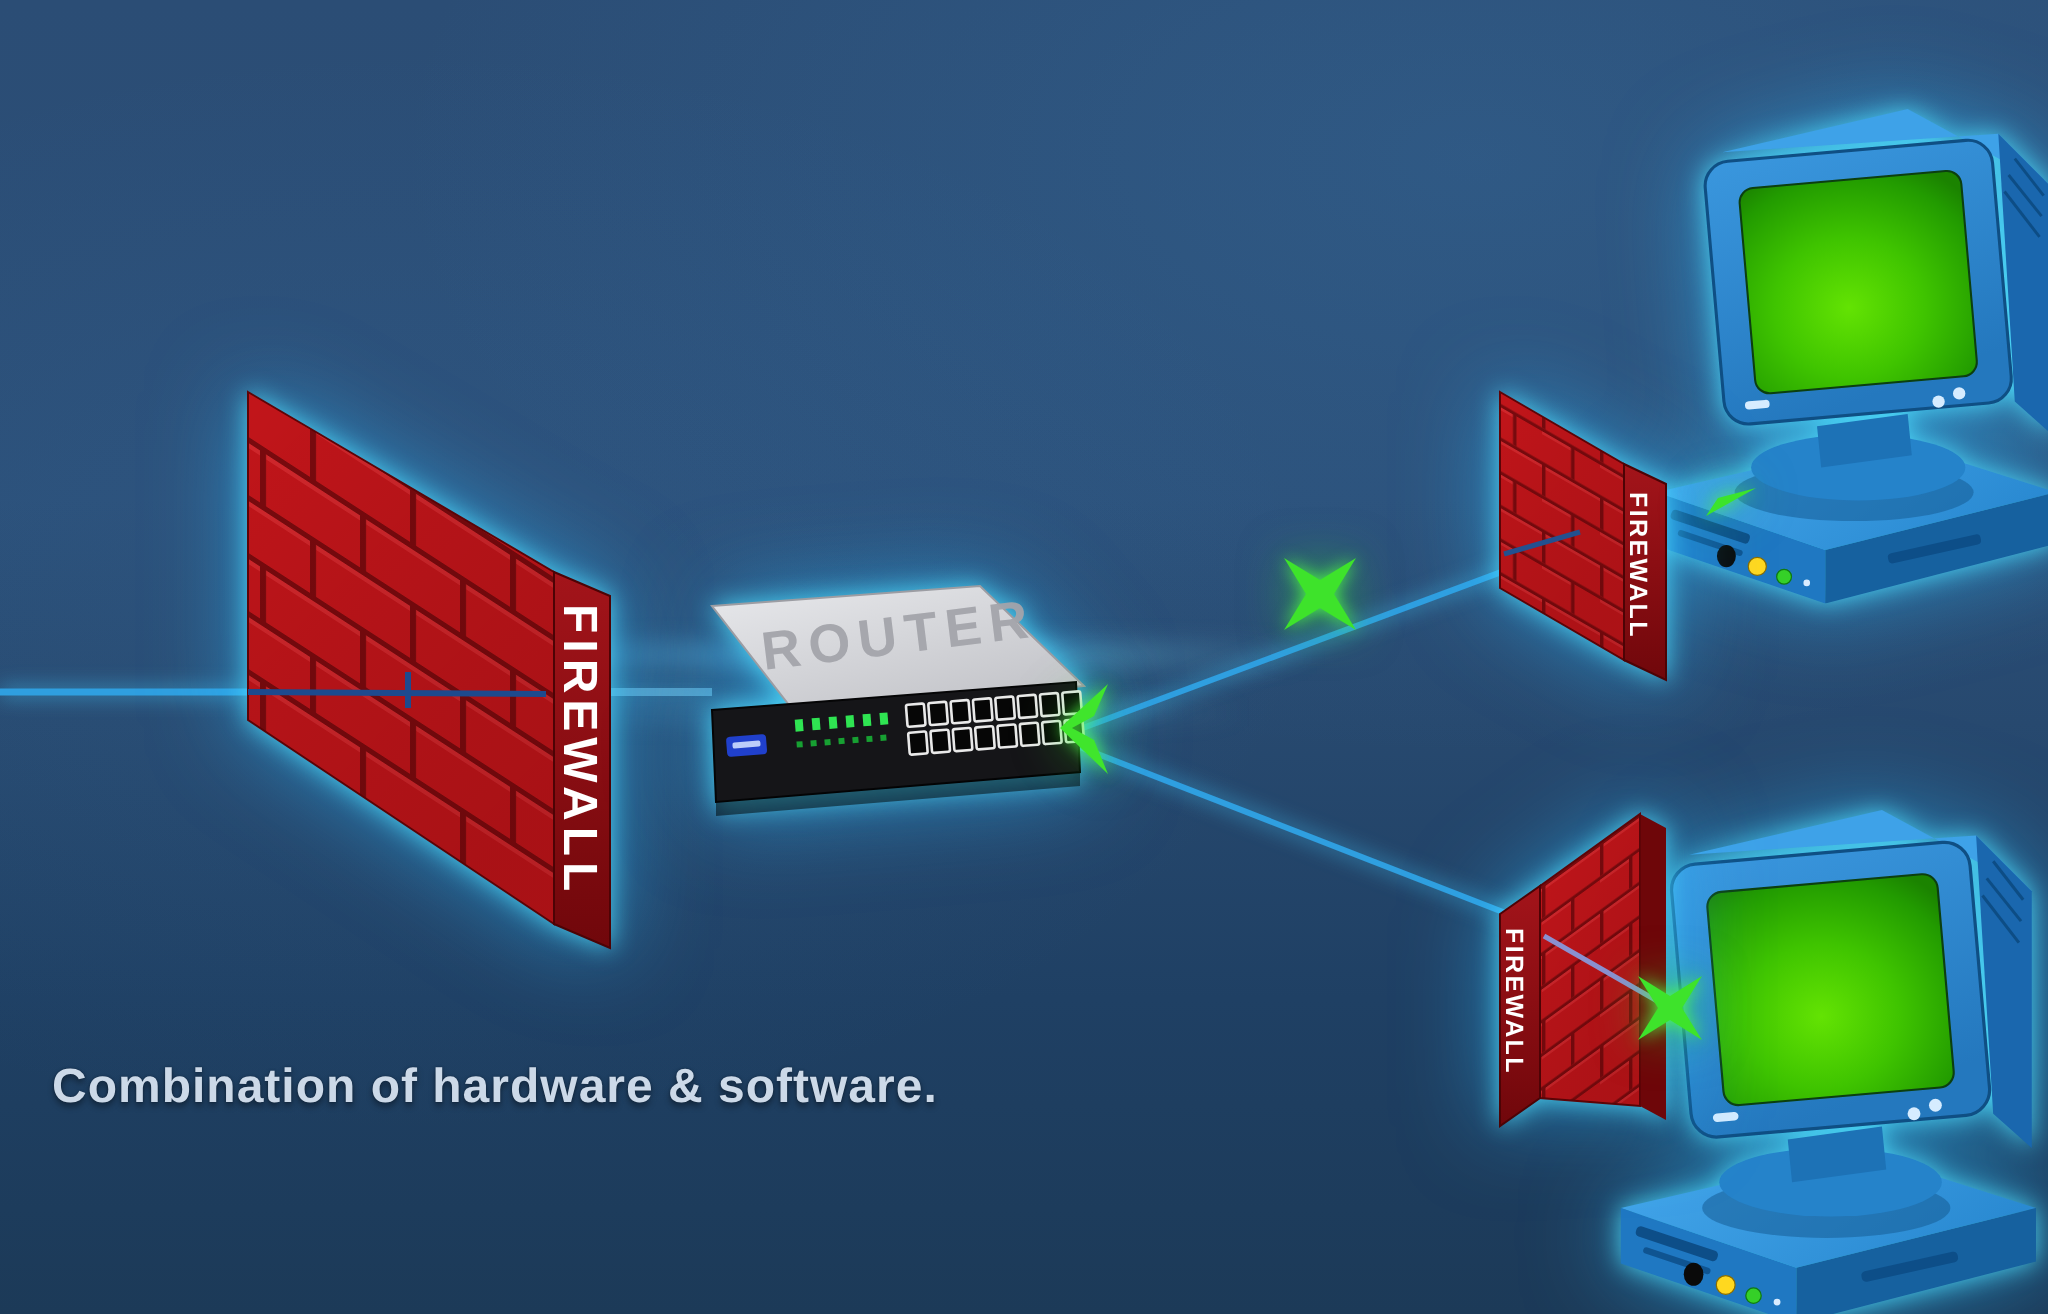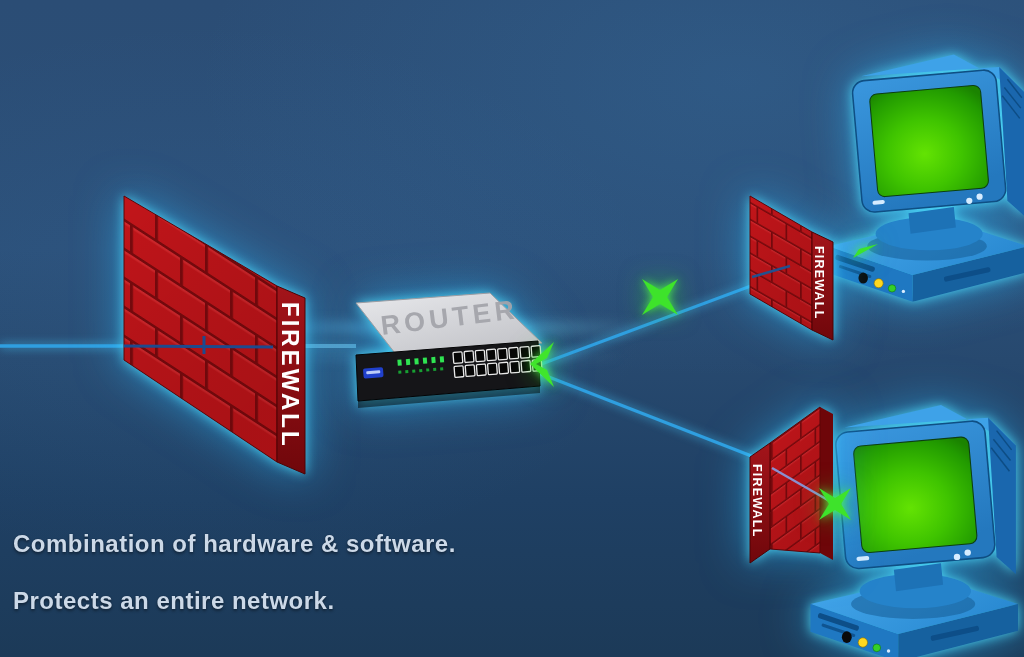--- a/index.html
+++ b/index.html
@@ -14,21 +14,21 @@
   svg{position:absolute;overflow:visible;}
   .glow-cyan{filter:drop-shadow(0 0 6px rgba(80,225,255,.85)) drop-shadow(0 0 22px rgba(45,190,255,.55));}
   .glow-line{filter:drop-shadow(0 0 5px rgba(70,205,255,.8));}
   .glow-green{filter:drop-shadow(0 0 4px rgba(80,255,70,.9)) drop-shadow(0 0 12px rgba(50,230,40,.55));}
   .glow-bar{position:absolute;pointer-events:none;}
   .bar1{left:232px;top:322px;width:426px;height:11px;filter:blur(6px);
         background:linear-gradient(90deg,transparent,rgba(95,205,255,.40) 30%,rgba(125,225,255,.46) 62%,transparent);}
   .bar2{left:252px;top:352px;width:372px;height:8px;filter:blur(6px);
         background:linear-gradient(90deg,transparent,rgba(95,205,255,.30) 35%,rgba(125,225,255,.34) 65%,transparent);}
   .caption{
-    position:absolute;left:13px;color:#ccd9e8;font-weight:bold;font-size:24px;letter-spacing:.5px;
+    position:absolute;left:26px;color:#ccd9e8;font-weight:bold;font-size:24px;letter-spacing:.5px;
     text-shadow:0 2px 3px rgba(0,0,0,.4), 0 0 1px rgba(15,35,60,.9);white-space:nowrap;text-align:center;
   }
   #cap1{top:530px;}
   #cap2{top:587px;}
 </style>
 </head>
 <body>
 
 <div id="scene">
 
@@ -209,15 +209,14 @@
   </svg>
 
   <svg class="glow-green" style="left:0;top:0" width="1024" height="657">
     <polygon points="642,279 660,290 678,279 667,297 678,315 660,304 642,315 653,297" fill="#3ee32b"></polygon>
     <polygon points="819,488 835,498 851,488 841,504 851,520 835,510 819,520 829,504" fill="#3ee32b"></polygon>
     <path d="M554,342 L530,364 L554,387 L547,370 L536,364 L547,358 Z" fill="#40e52c"></path>
     <polygon points="853,258 878,244 859,249" fill="#3ce42c"></polygon>
   </svg>
 
   <div id="cap1" class="caption">Combination of hardware &amp; software.</div>
-  <div id="cap2" class="caption">Protects an entire network.</div>
 
 </div>
 
 </body></html>

